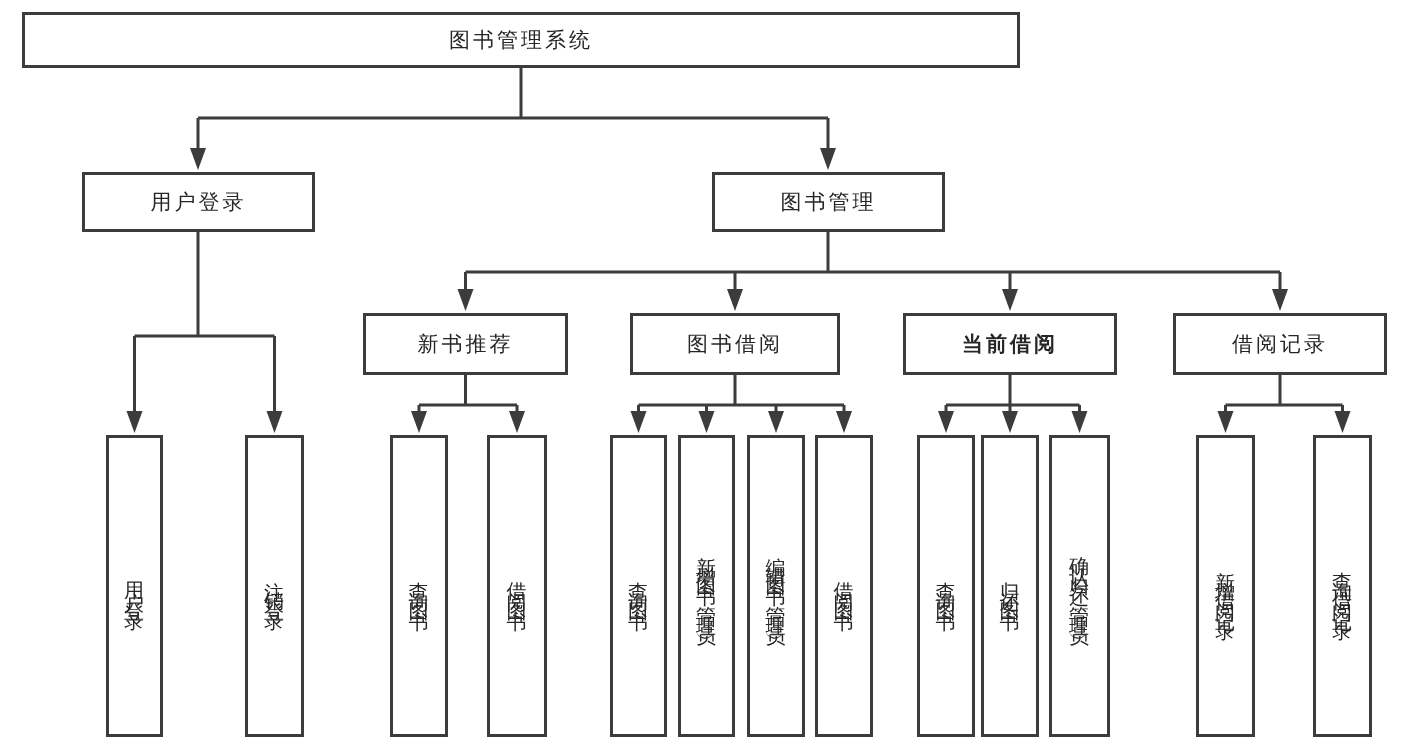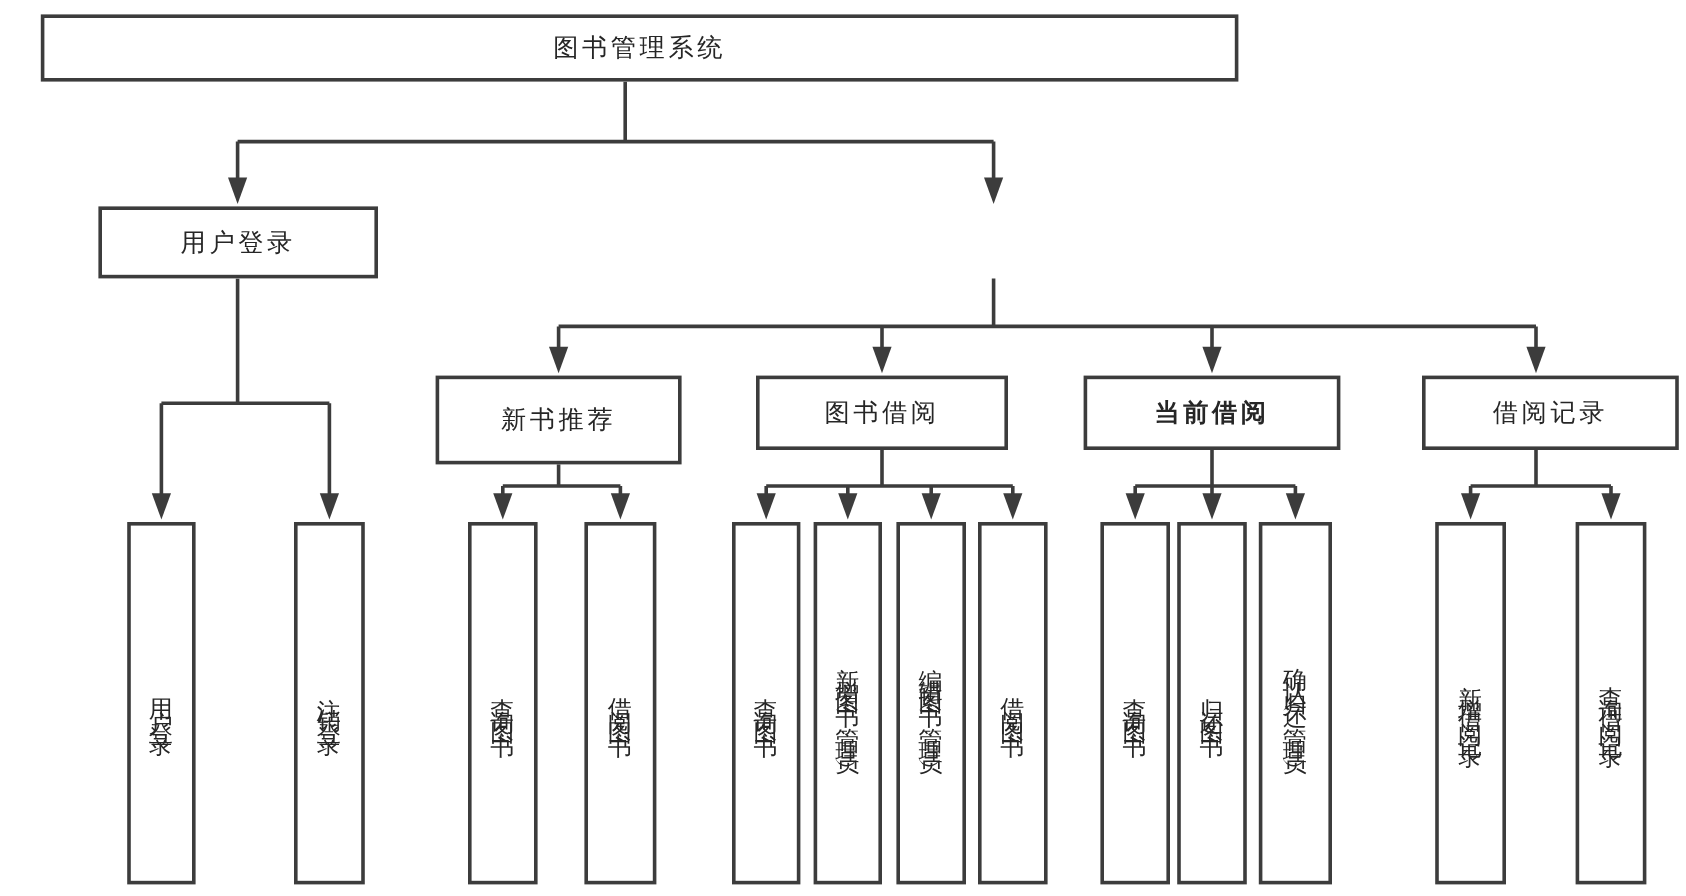--- a/index.html
+++ b/index.html
@@ -102,28 +102,29 @@
     <path d="M1010,375 V405 M946,405 H1079.5 M946,405 V413 M1010,405 V413 M1079.5,405 V413"></path>
     <polygon points="938,411 954,411 946,433"></polygon>
     <polygon points="1002,411 1018,411 1010,433"></polygon>
     <polygon points="1071.5,411 1087.5,411 1079.5,433"></polygon>
 
     <path d="M1280,375 V405 M1225.5,405 H1342.5 M1225.5,405 V413 M1342.5,405 V413"></path>
     <polygon points="1217.5,411 1233.5,411 1225.5,433"></polygon>
     <polygon points="1334.5,411 1350.5,411 1342.5,433"></polygon>
   </svg>
 
-  <div class="node hbox" style="left:22px; top:12px; width:998px; height:56px;margin-left:12px;">图书管理系统</div>
+  <div class="node hbox" style="left:22px; top:12px; width:998px; height:56px;">图书管理系统</div>
 
   <div class="node hbox" style="left:82px; top:172px; width:233px; height:60px;">用户登录</div>
+  <div class="node hbox" style="left:712px; top:172px; width:233px; height:60px;">图书管理</div>
 
-  <div class="node hbox" style="left:363px; top:313px; width:205px; height:74px;">新书推荐</div>
+  <div class="node hbox" style="left:363px; top:313px; width:205px; height:62px;">新书推荐</div>
   <div class="node hbox" style="left:630px; top:313px; width:210px; height:62px;">图书借阅</div>
   <div class="node hbox" style="left:903px; top:313px; width:214px; height:62px;font-weight:bold;">当前借阅</div>
-  <div class="node hbox" style="left:1173px; top:313px; width:214px; height:62px;margin-left:12px;">借阅记录</div>
+  <div class="node hbox" style="left:1173px; top:313px; width:214px; height:62px;">借阅记录</div>
 
   <div class="node vbox" style="left:106px; top:435px; width:57px; height:302px;">
     <span>用户登录</span>
   </div>
   <div class="node vbox" style="left:245px; top:435px; width:59px; height:302px;">
     <span>注销登录</span>
   </div>
 
   <div class="node vbox" style="left:390px; top:435px; width:58px; height:302px;">
     <span>查询图书</span>

